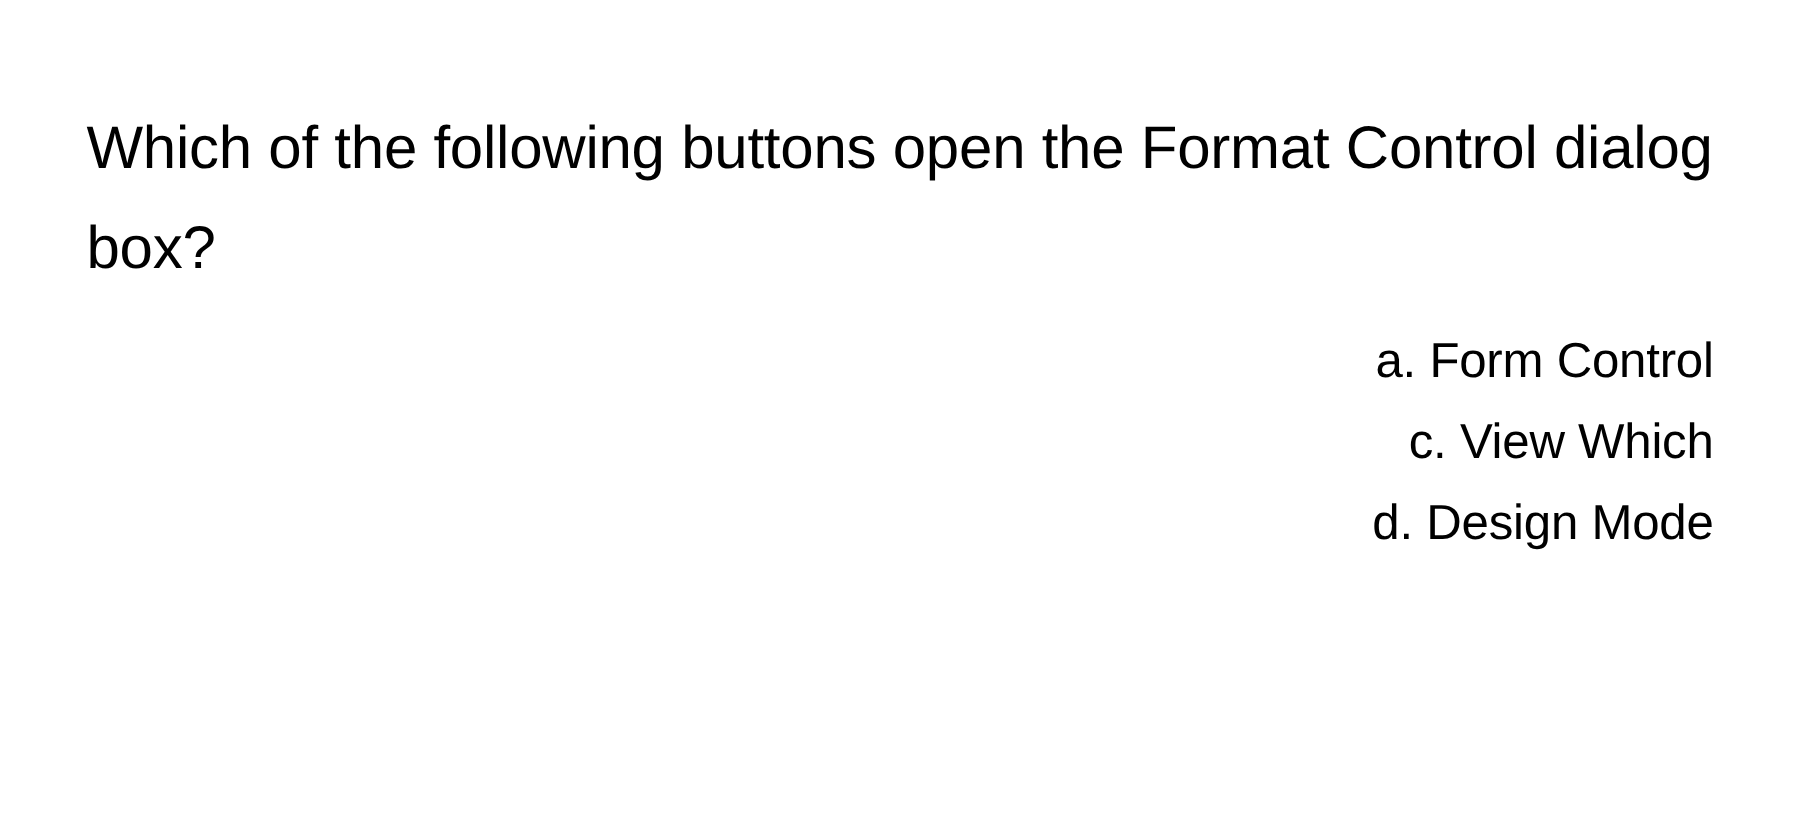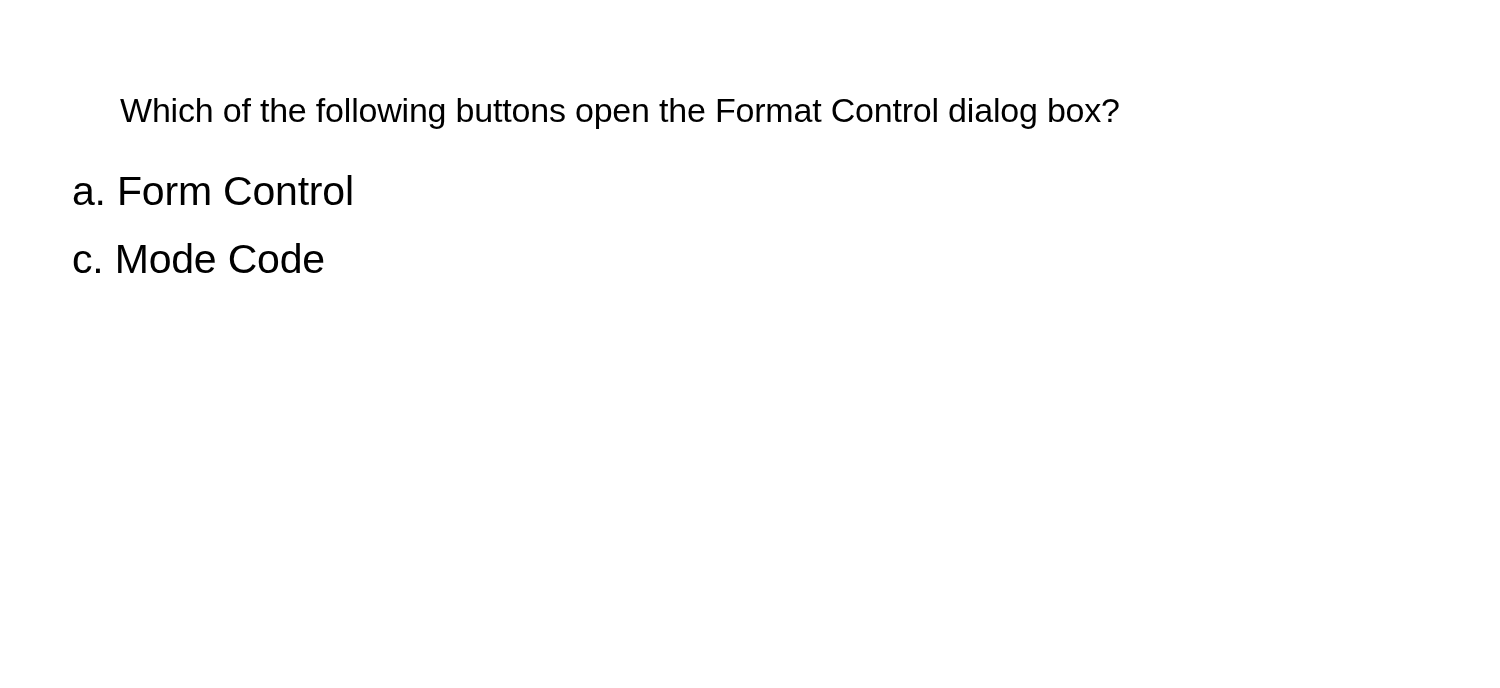--- a/index.html
+++ b/index.html
@@ -9,42 +9,46 @@
     }
     body {
       width: 1500px;
       height: 688px;
       background: #ffffff;
       font-family: -apple-system, BlinkMacSystemFont, "Segoe UI", Helvetica, Arial, sans-serif;
       color: #000000;
       padding: 82px 72px;
     }
     .question {
-      font-size: 34px;
+      font-size: 50px;
       line-height: 1.65;
       font-weight: 400;
       letter-spacing: -0.2px;
-      margin-left: 48px;
     }
     .options {
       margin-top: 20px;
     }
     .option {
       font-size: 41px;
       line-height: 1.65;
       font-weight: 400;
       letter-spacing: -0.2px;
+      text-align: right;
     }
   </style>
 </head>
 <body>
 
 <div class="question">Which of the following buttons open the Format Control dialog box?</div>
 <div class="options">
   <div class="option">
     <span>a.</span>
     <span>Form Control</span>
   </div>
   <div class="option">
     <span>c.</span>
-    <span>Mode Code</span>
+    <span>View Which</span>
+  </div>
+  <div class="option">
+    <span>d.</span>
+    <span>Design Mode</span>
   </div>
 </div>
 
 </body></html>

